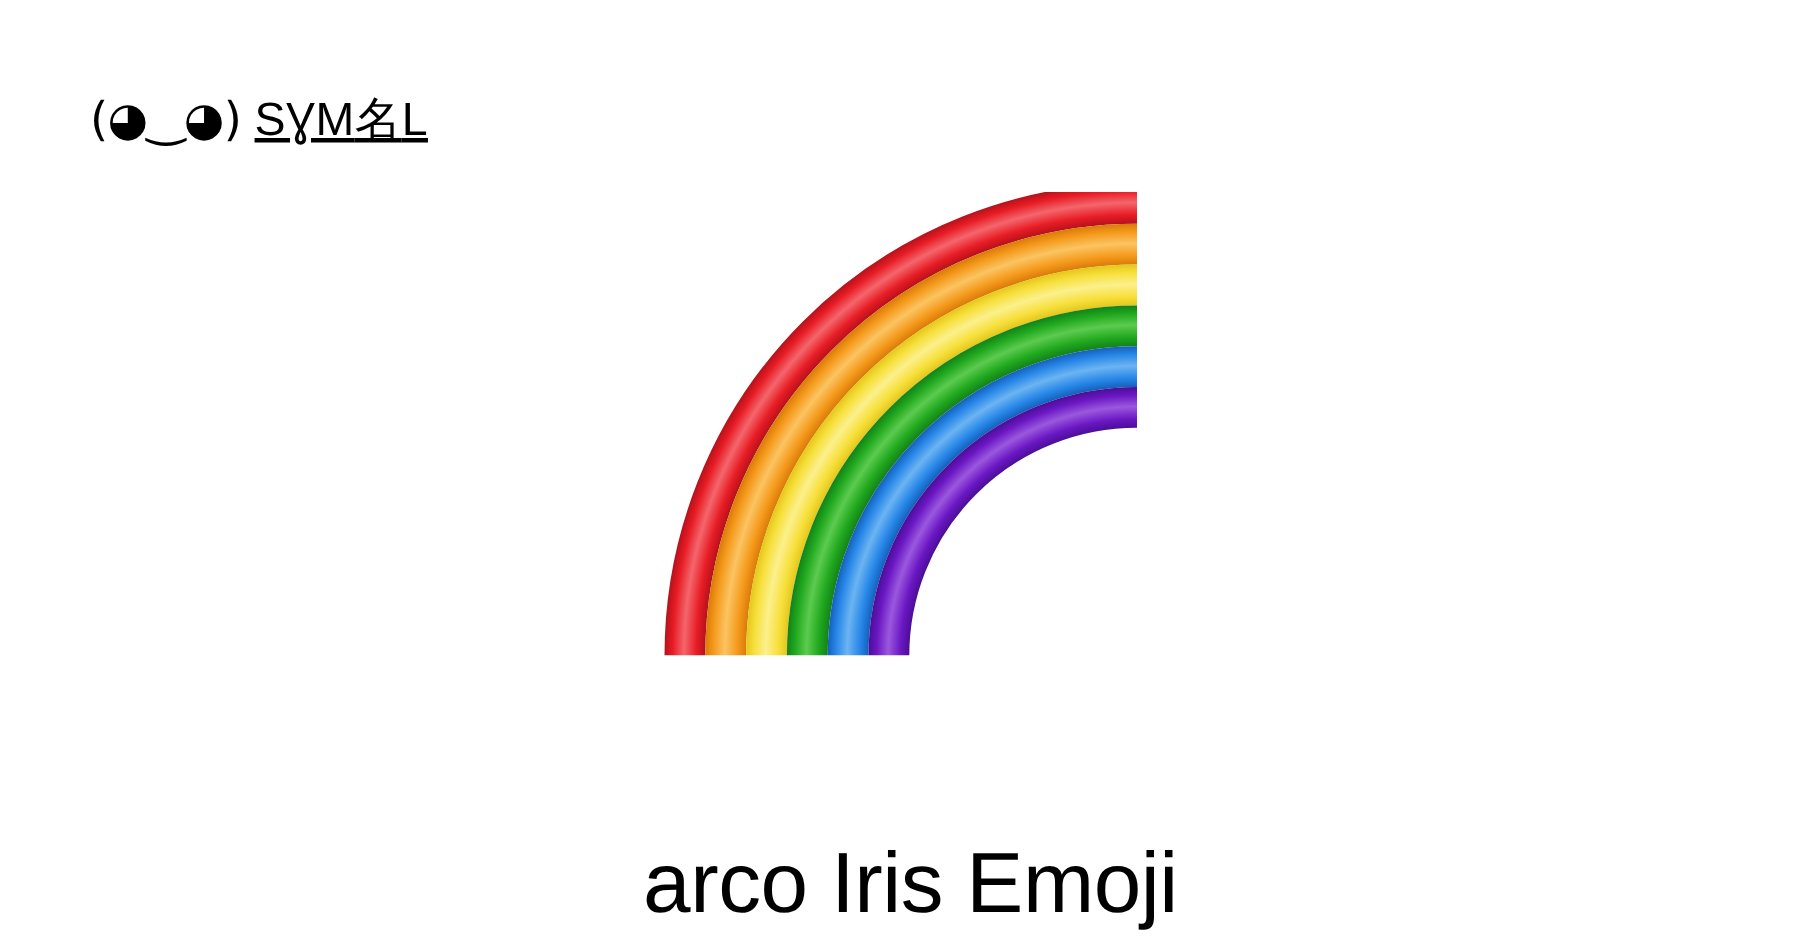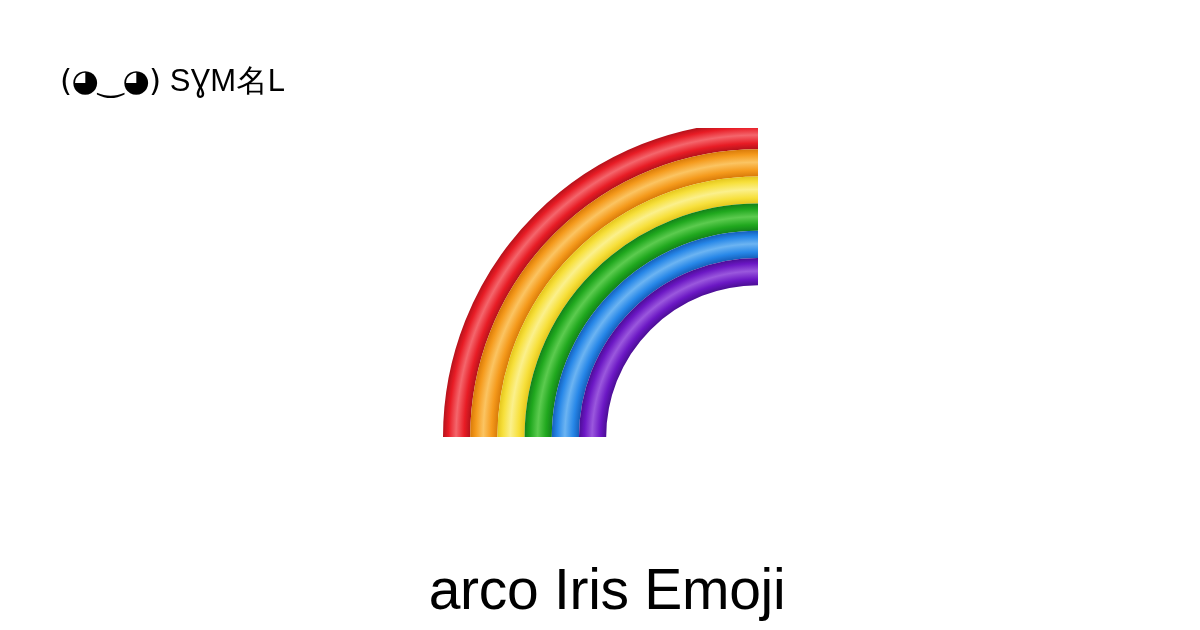--- a/index.html
+++ b/index.html
@@ -32,20 +32,21 @@
   }
   .logo-kaomoji {
     font-size: 31px;
     letter-spacing: -0.5px;
   }
   .logo-wordmark {
     font-family: "Liberation Sans", sans-serif;
     font-size: 31px;
     margin-left: 9px;
     letter-spacing: 0.3px;
+    text-decoration: underline;
   }
   .logo-wordmark .cjk {
     font-family: "DejaVu Sans", sans-serif;
   }
 
   
   .emoji-stage {
     position: absolute;
     left: 442px;
     top: 128px;

